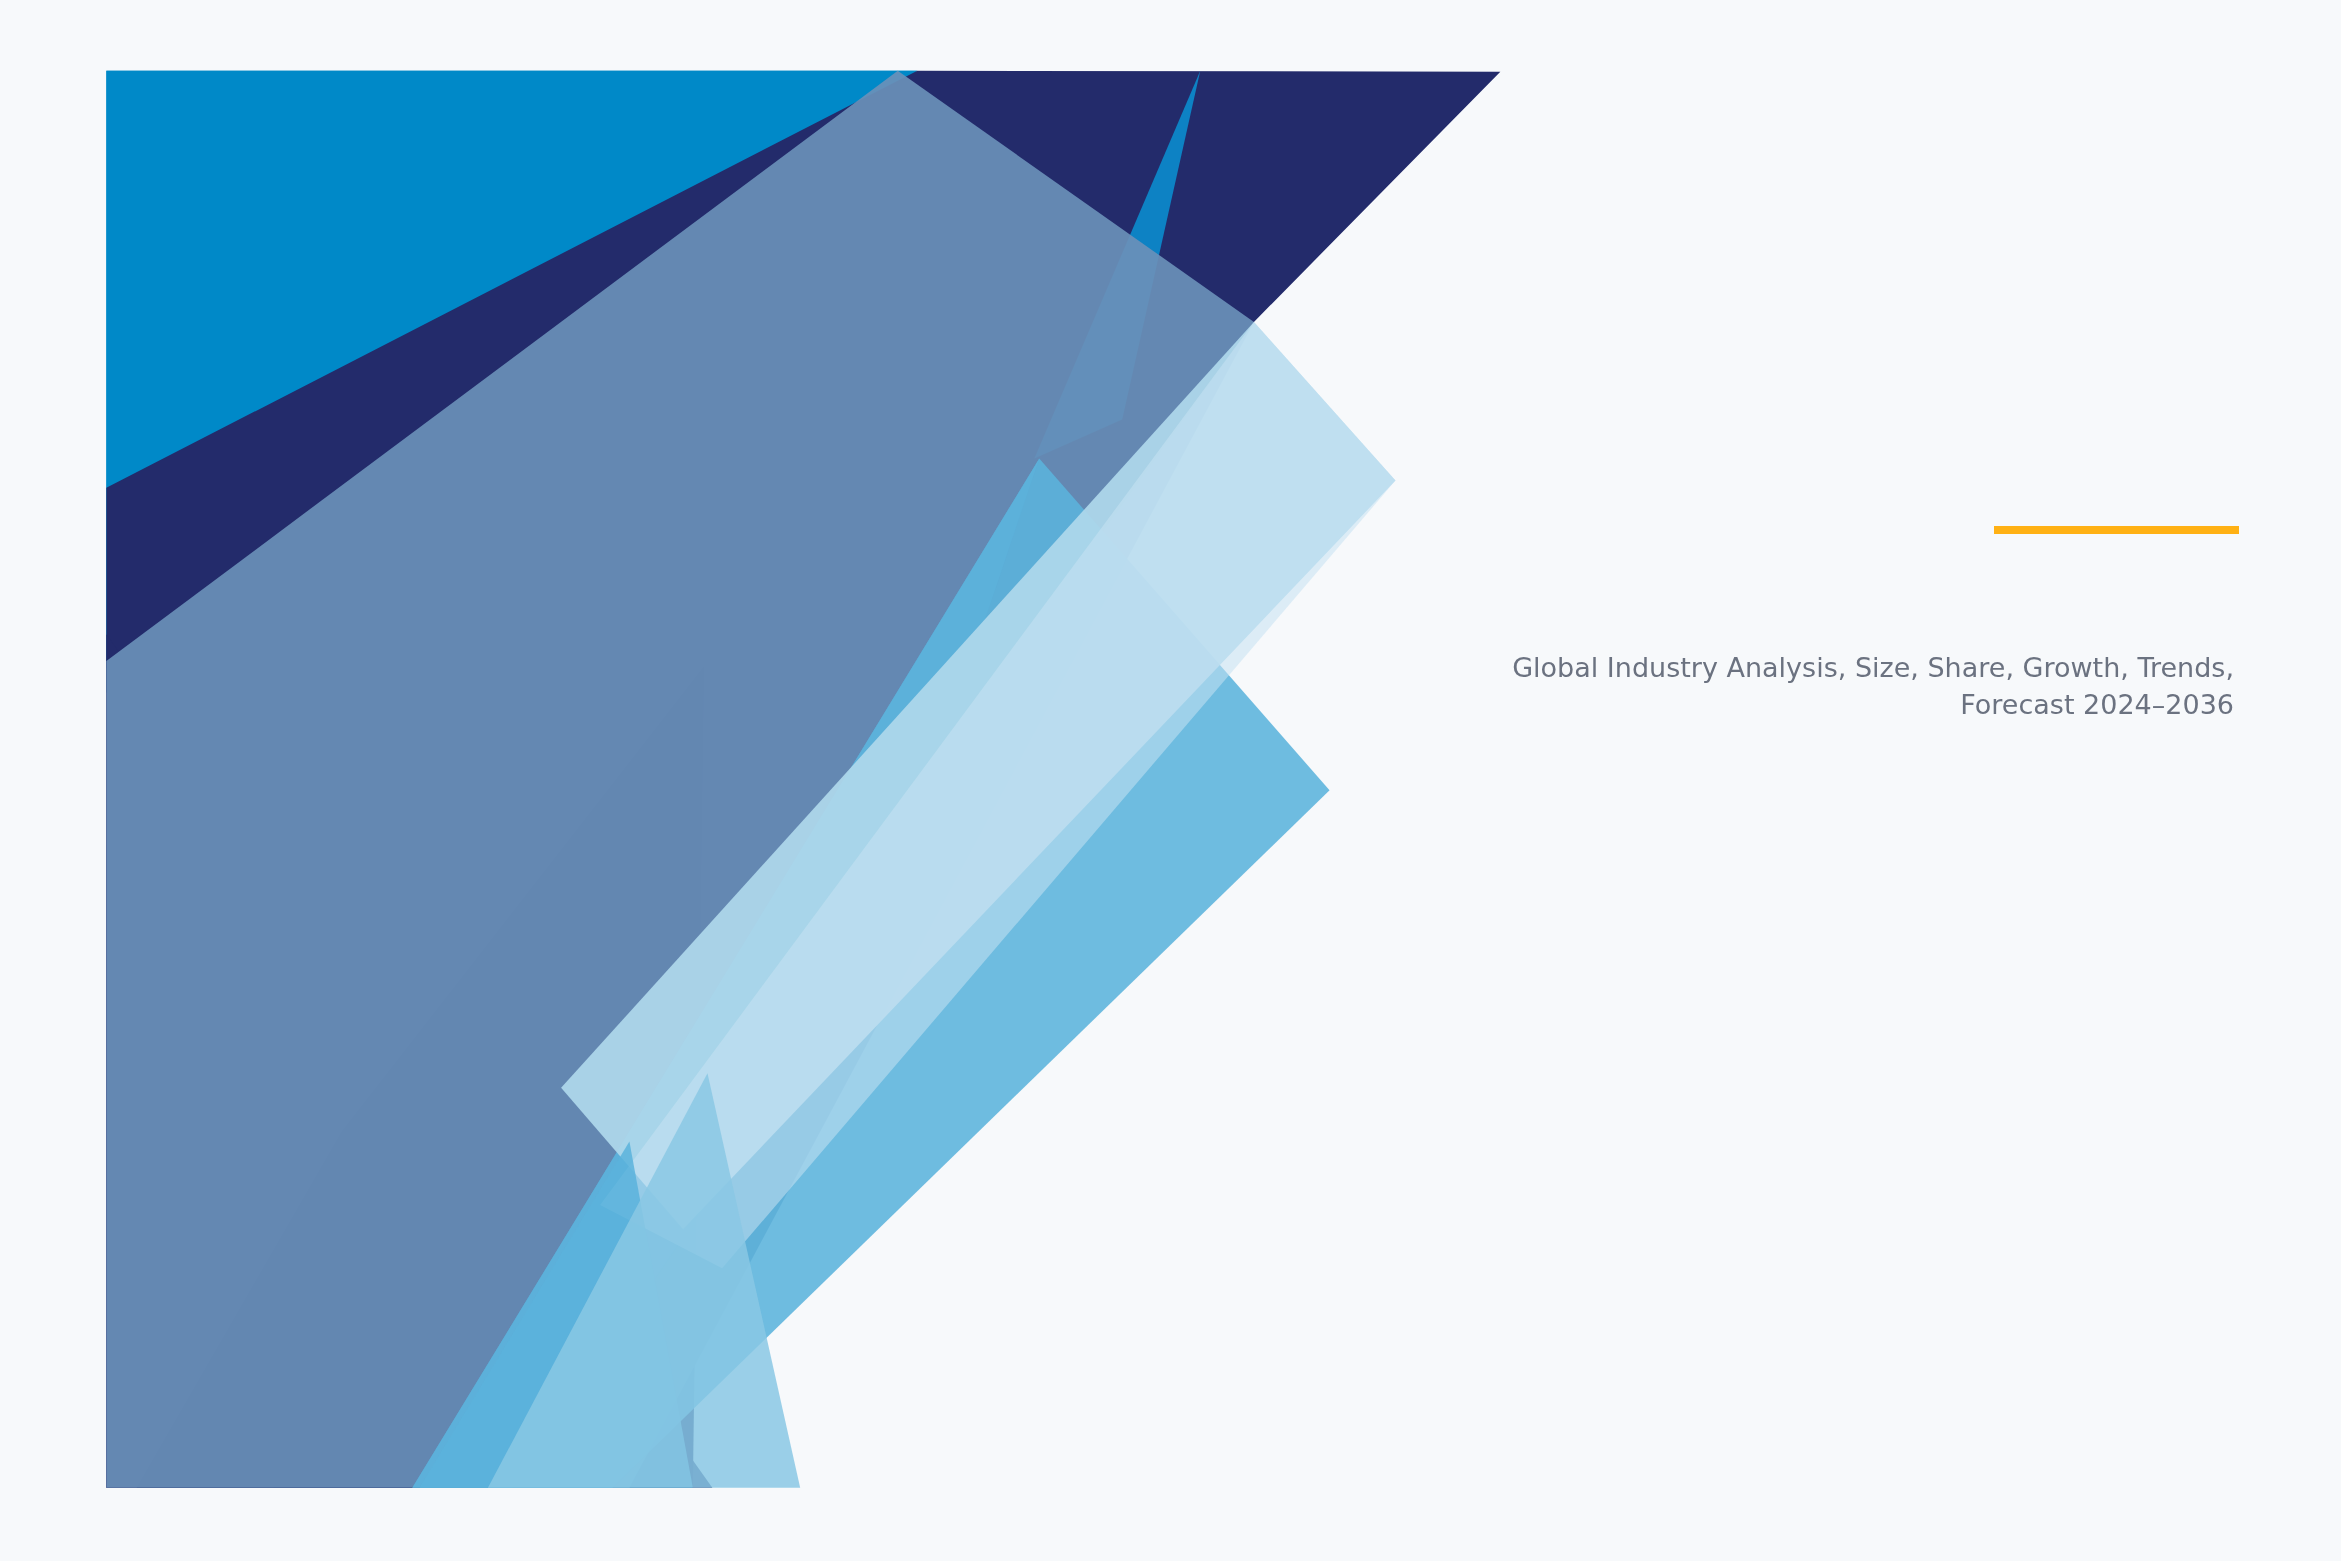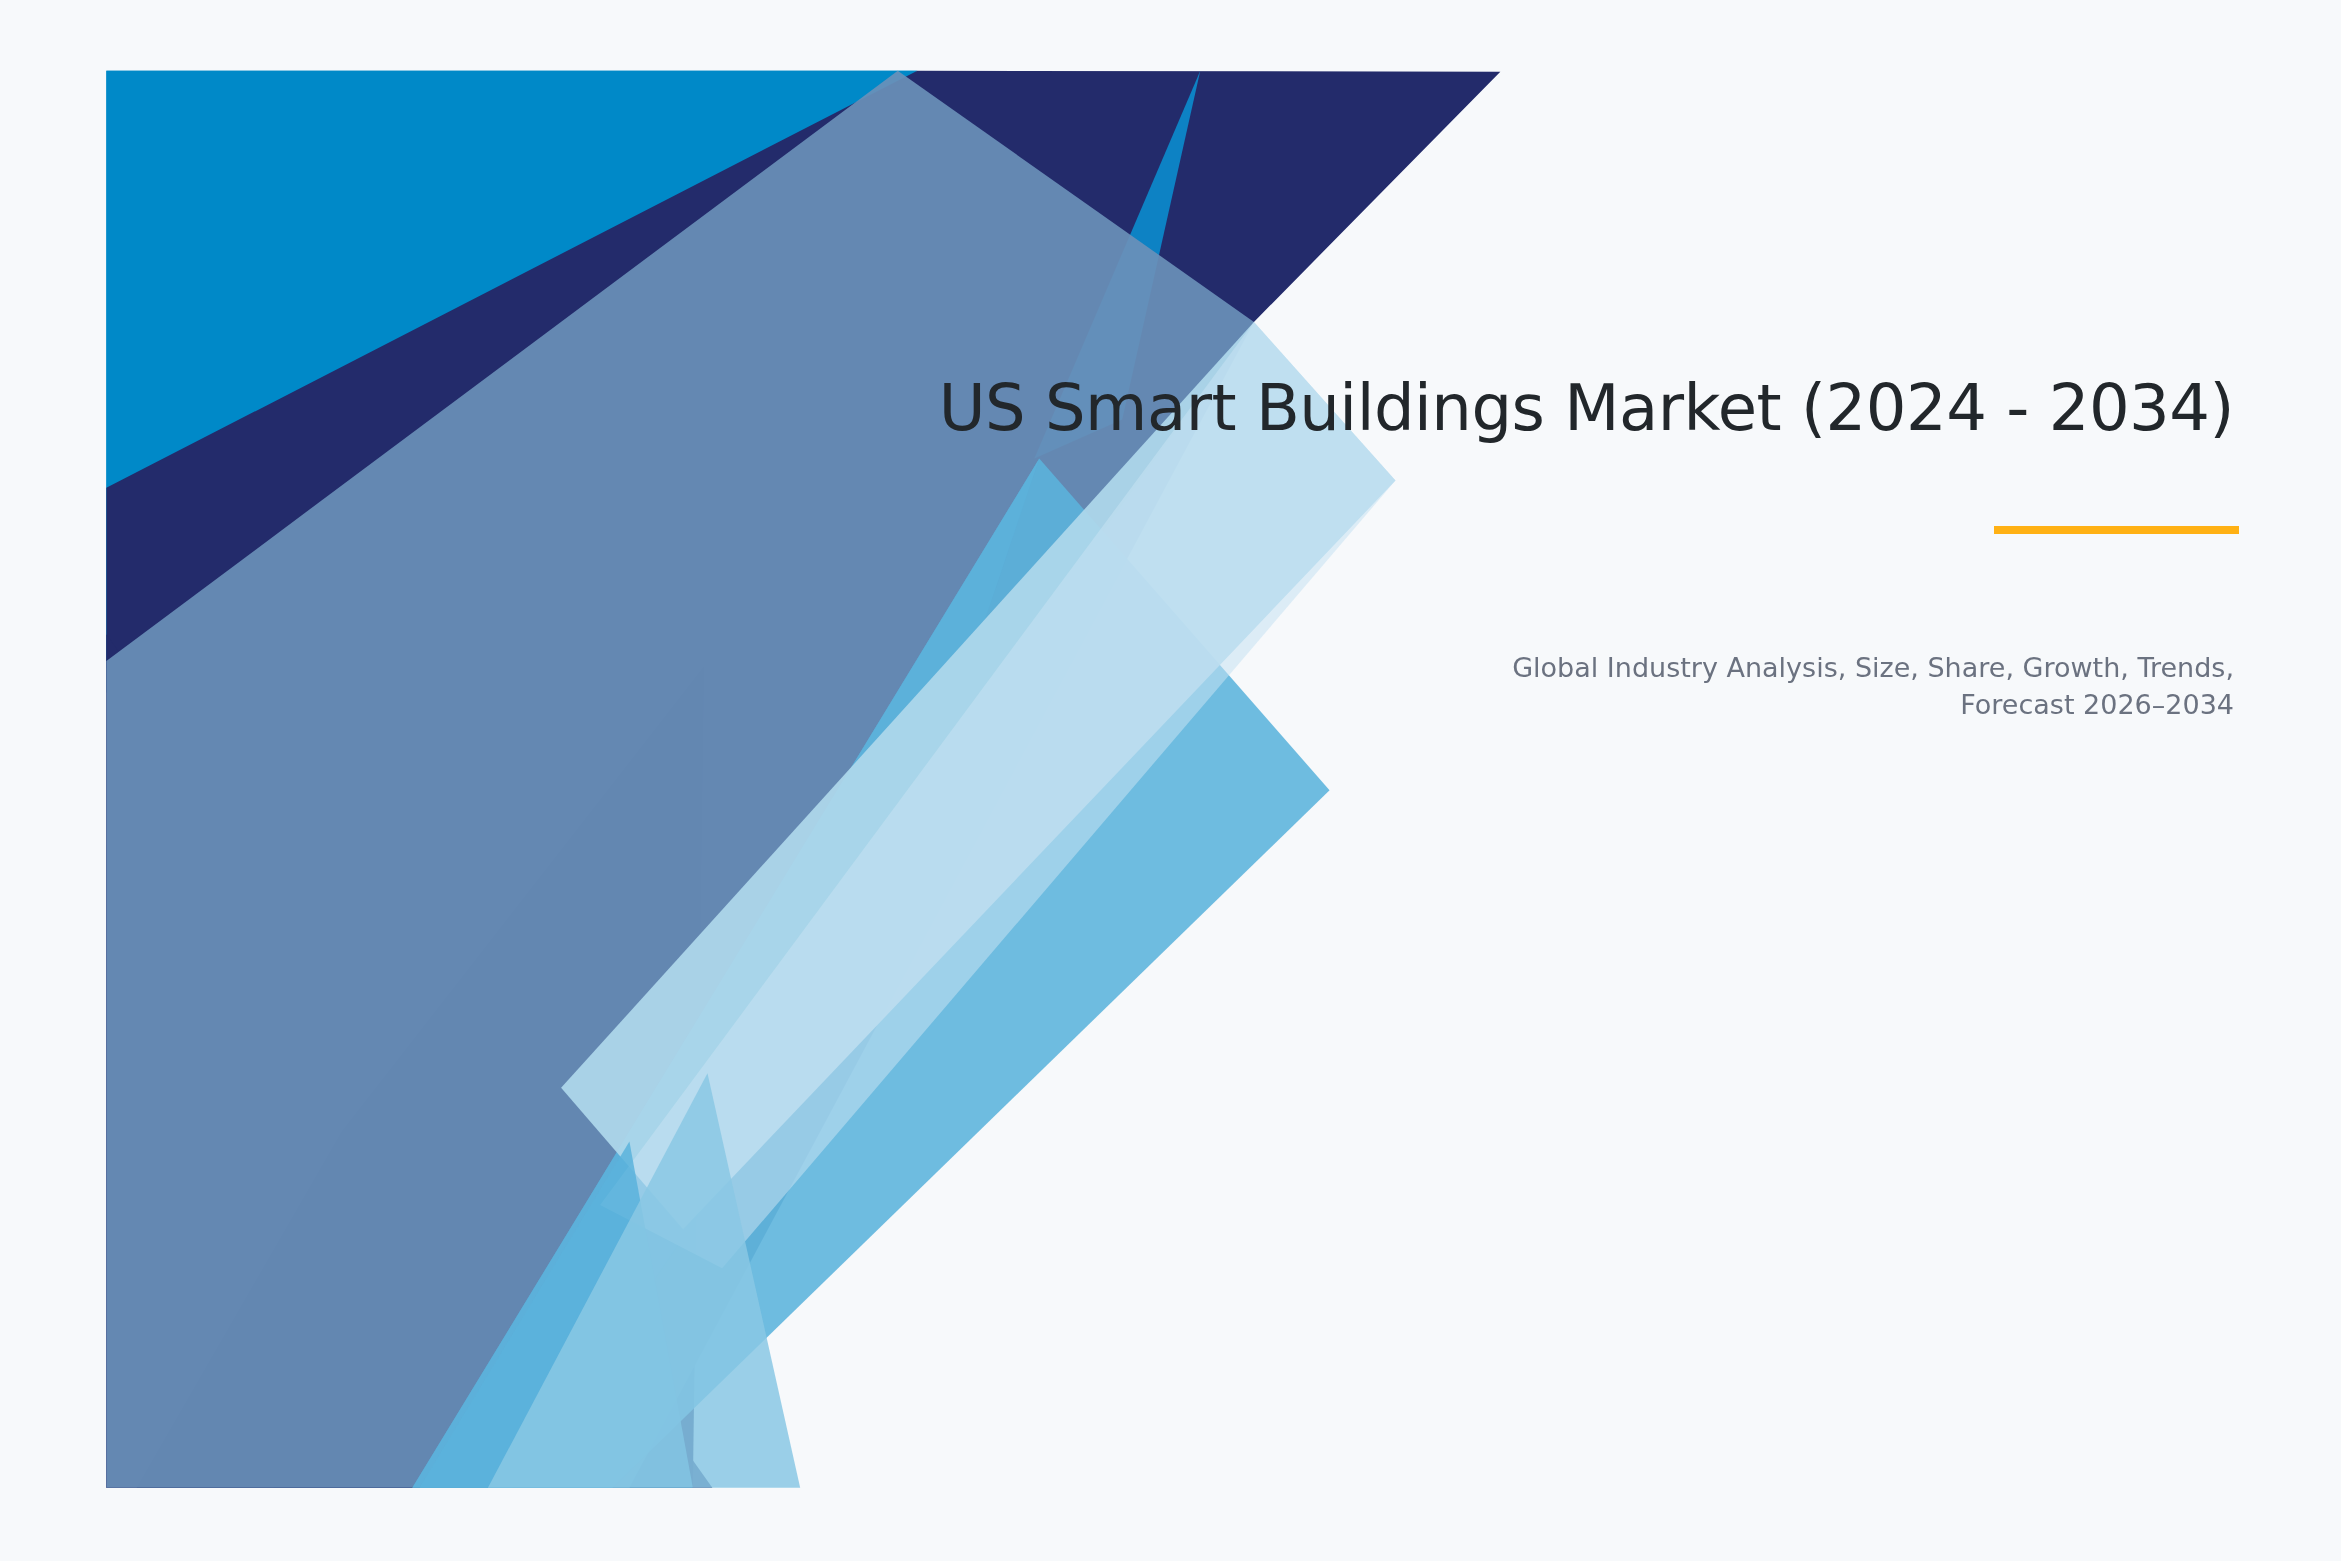--- a/index.html
+++ b/index.html
@@ -97,22 +97,19 @@
     <polygon points="2130,940 1780,1980 1050,3050 845,3050" fill="#5BB3DC" fill-opacity="0.60"></polygon>
 
     <polygon points="2570,660 2860,985 1400,2520 1150,2230" fill="#AFD8EC" fill-opacity="0.92"></polygon>
     <polygon points="2570,660 2860,985 1480,2600 1230,2470" fill="#C6E2F2" fill-opacity="0.55"></polygon>
 
     <polygon points="1290,2340 1420,3050 860,3050" fill="#5BB3DC" fill-opacity="0.85"></polygon>
     <polygon points="1450,2200 1640,3050 1000,3050" fill="#89C8E4" fill-opacity="0.85"></polygon>
 
   </svg>
 
-  <div id="text-block">
-    <h1 id="title">US Smart Buildings Market (2024 - 2034)</h1>
-  </div>
 
   <div id="title-underline"></div>
 
-  <p id="subtitle">Global Industry Analysis, Size, Share, Growth, Trends, Forecast 2026–2034</p>
+  <p id="subtitle">Global Industry Analysis, Size, Share, Growth, Trends, Forecast 2024–2036</p>
 
 </div>
 
 
 </body></html>

